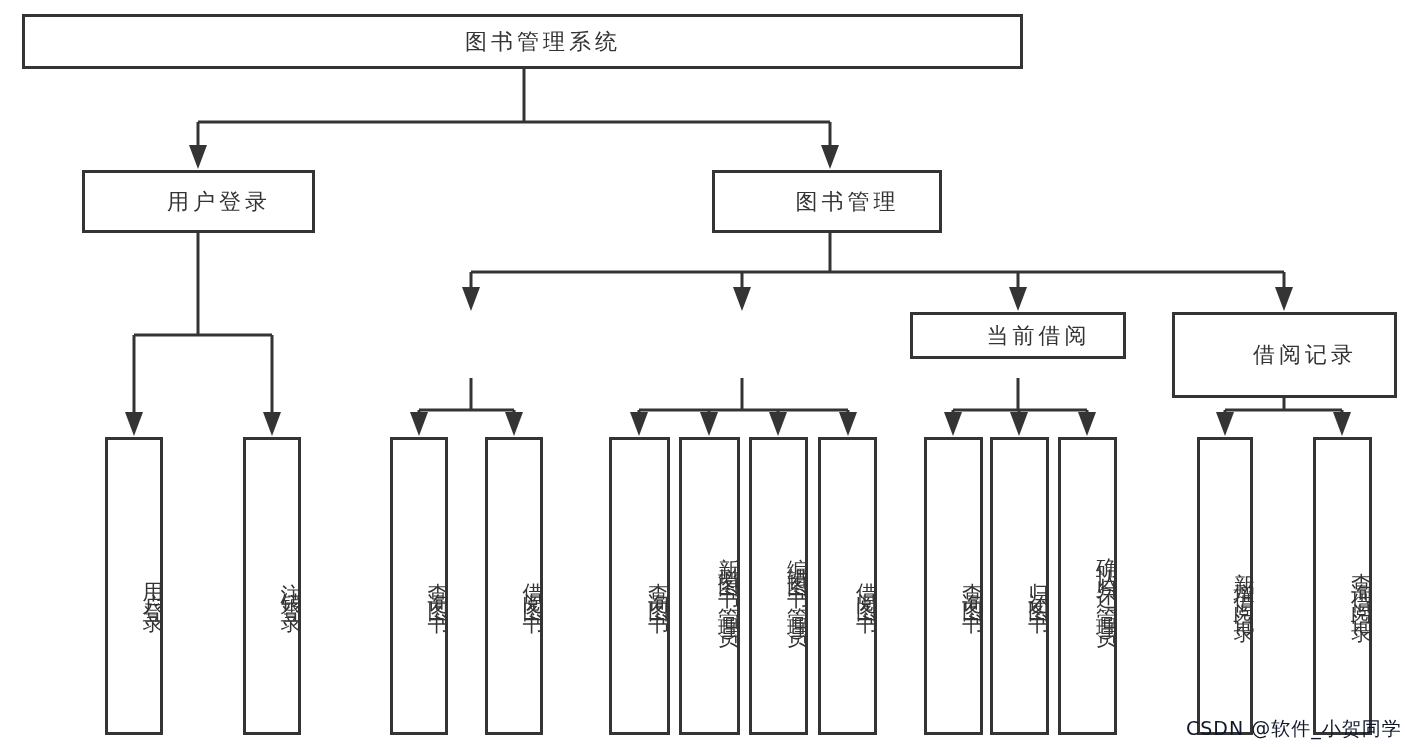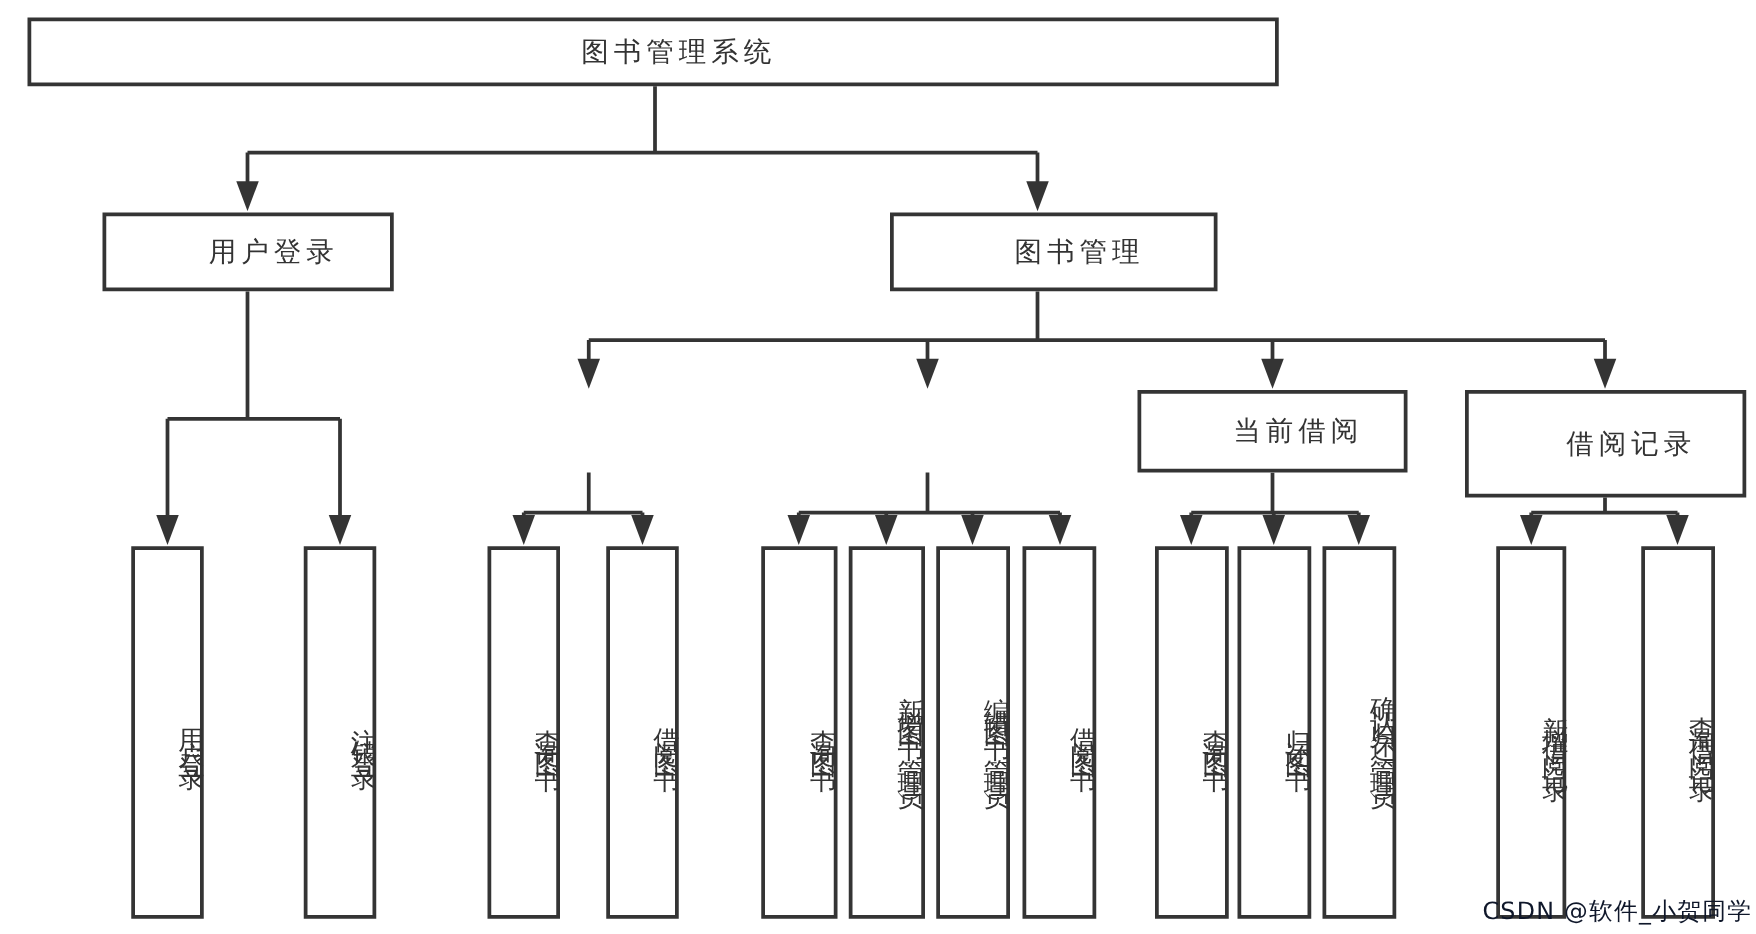--- a/index.html
+++ b/index.html
@@ -124,23 +124,23 @@
       <polygon points="1010,412 1028,412 1019,436"></polygon>
       <polygon points="1078,412 1096,412 1087,436"></polygon>
       <polygon points="1216,412 1234,412 1225,436"></polygon>
       <polygon points="1333,412 1351,412 1342,436"></polygon>
     </g>
   </svg>
 
   <div class="box hbox" style="left:22px;top:14px;width:1001px;height:55px">图书管理系统</div>
 
   <div class="box hbox" style="left:82px;top:170px;width:233px;height:63px">用户登录</div>
-  <div class="box hbox" style="left:712px;top:170px;width:262px;height:63px">图书管理</div>
+  <div class="box hbox" style="left:712px;top:170px;width:230px;height:63px">图书管理</div>
 
-  <div class="box hbox" style="left:910px;top:312px;width:216px;height:66px">当前借阅</div>
+  <div class="box hbox" style="left:910px;top:312px;width:216px;height:47px">当前借阅</div>
   <div class="box hbox" style="left:1172px;top:312px;width:225px;height:86px">借阅记录</div>
 
   <div class="box vbox" style="left:105px;top:437px;width:58px;height:298px">用户登录</div>
   <div class="box vbox" style="left:243px;top:437px;width:58px;height:298px">注销登录</div>
 
   <div class="box vbox" style="left:390px;top:437px;width:58px;height:298px">查询图书</div>
   <div class="box vbox" style="left:485px;top:437px;width:58px;height:298px">借阅图书</div>
 
   <div class="box vbox" style="left:609px;top:437px;width:61px;height:298px">查询图书</div>
   <div class="box vbox" style="left:679px;top:437px;width:61px;height:298px">新增图书（管理员）</div>

